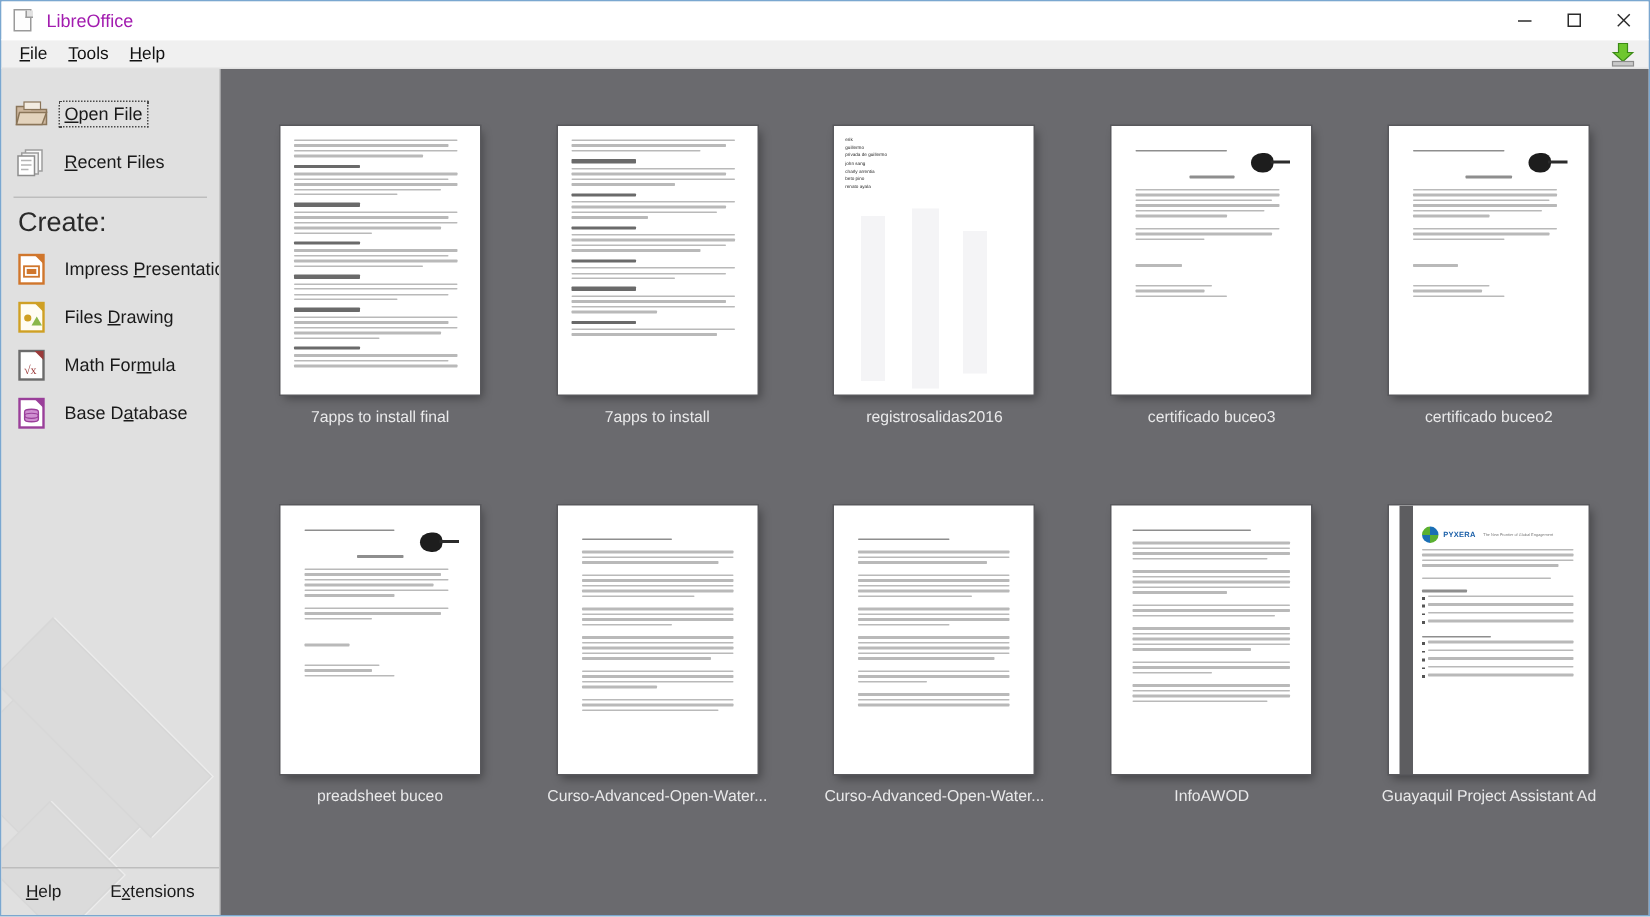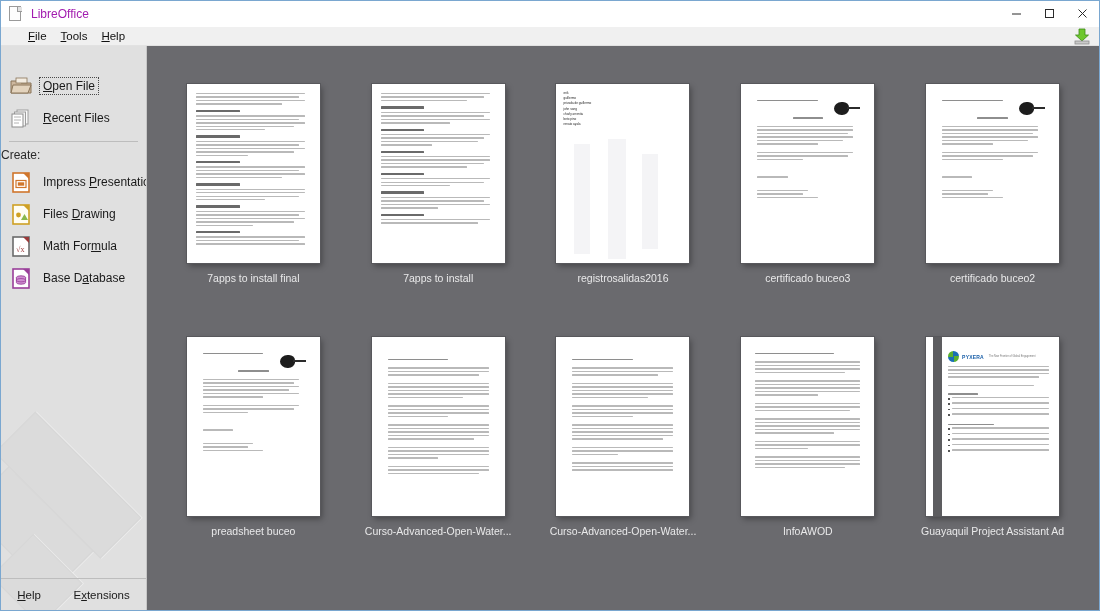--- a/index.html
+++ b/index.html
@@ -32,21 +32,21 @@
   .winbuttons { margin-left: auto; display: flex; height: 26px; }
   .winbtn {
     width: 33px; height: 26px; display: flex; align-items: center; justify-content: center;
     font-size: 12px; color: #2b2b2b;
   }
   .winbtn svg { display: block; }
 
   
   .menubar {
     height: 19px; flex: 0 0 19px; background: #f0f0f0; display: flex;
-    align-items: center; padding-left: 20px; position: relative;
+    align-items: center; padding-left: 5px; position: relative;
     border-bottom: 1px solid #e2e2e2;
   }
   .menu-item {
     font-size: 11.5px; color: #111; padding: 2px 7px; line-height: 13px;
   }
   .menu-item u { text-decoration: underline; }
   .update-icon {
     position: absolute; right: 8px; top: 1px; width: 18px; height: 17px;
   }
 
@@ -61,37 +61,37 @@
   }
   .sidebar-watermark {
     position: absolute; left: -24px; bottom: 20px; width: 190px; height: 190px;
     transform: rotate(-45deg); pointer-events: none; opacity: .55;
   }
   .wm-box {
     position: absolute; background: #d7d7d7;
     border: 1px solid #d0d0d0;
     box-shadow: 1px 1px 0 rgba(255,255,255,.7);
   }
-  .sidebar-top { position: relative; z-index: 2; padding-top: 24px; }
+  .sidebar-top { position: relative; z-index: 2; padding-top: 14px; }
   .side-row {
     display: flex; align-items: center; height: 32px; padding-left: 9px;
     cursor: default; position: relative;
   }
   .side-label {
     font-size: 12px; color: #1a1a1a; margin-left: 11px; white-space: nowrap;
   }
   .side-label u { text-decoration: underline; }
   .focus-ring {
     outline: 1px dotted #4a4a4a; outline-offset: 0px;
     padding: 1px 3px; margin-left: 8px;
   }
   .side-icon { width: 22px; height: 22px; position: relative; flex: 0 0 22px; }
   .sep { height: 1px; background: #bdbdbd; margin: 7px 8px 6px 8px; position: relative; z-index: 2; }
   .create-label {
-    font-size: 12px; color: #2a2a2a; margin-bottom: 4px;
+    font-size: 18px; color: #2a2a2a; padding-left: 11px; margin-bottom: 4px;
     position: relative; z-index: 2;
   }
   .chevron { margin-left: auto; margin-right: 12px; }
 
   .sidebar-bottom {
     margin-top: auto; position: relative; z-index: 2;
     border-top: 1px solid #bdbdbd;
     height: 32px; display: flex; align-items: center; justify-content: space-around;
   }
   .foot-btn { font-size: 11.5px; color: #1a1a1a; padding: 3px 12px; }

